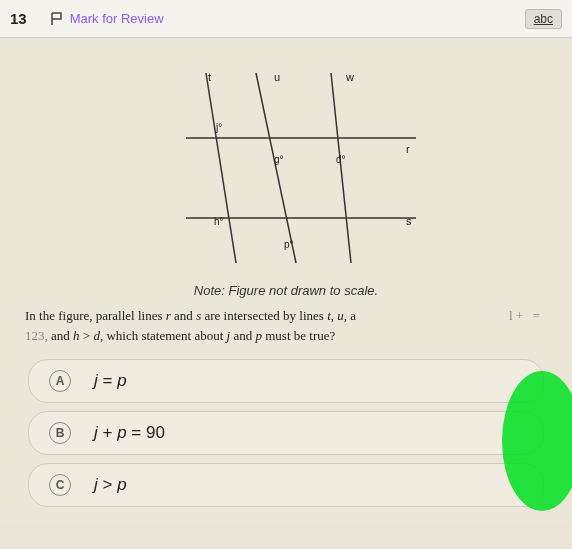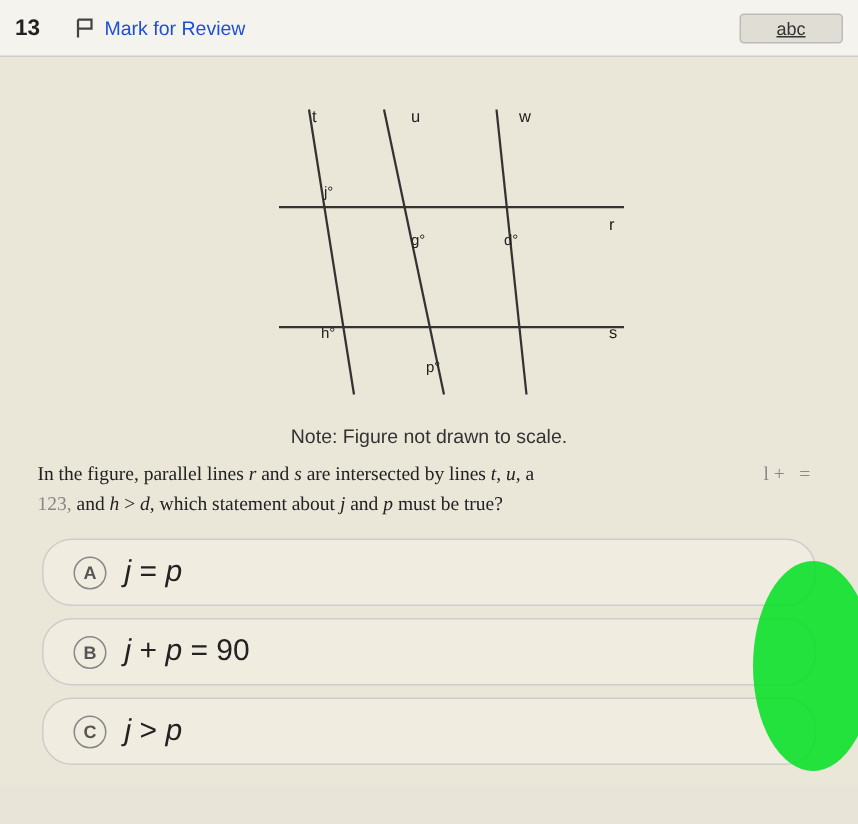--- a/index.html
+++ b/index.html
@@ -26,35 +26,35 @@
       font-weight: bold;
       font-size: 15px;
       margin-right: 22px;
       color: #222;
     }
 
     .mark-review {
       display: flex;
       align-items: center;
       gap: 5px;
-      color: #1d4ed8;
+      color: #8b5cf6;
       font-size: 13px;
     }
 
     .flag-icon {
       width: 16px;
       height: 16px;
     }
 
     .abc-btn {
       margin-left: auto;
       background: #e0ddd5;
       border: 1px solid #bbb;
       border-radius: 3px;
-      padding: 2px 24px;
+      padding: 2px 8px;
       font-size: 12px;
       color: #333;
       cursor: pointer;
       text-decoration: underline;
     }
 
     .content-area {
       background: #eae6d8;
       padding: 10px 20px;
       position: relative;
@@ -69,20 +69,21 @@
       height: 220px;
     }
 
     .figure-svg {
       width: 320px;
       height: 210px;
     }
 
     .note-text {
       text-align: center;
+      font-style: italic;
       font-size: 13px;
       color: #333;
       margin-bottom: 8px;
     }
 
     .problem-text {
       font-size: 13px;
       color: #222;
       line-height: 1.5;
       margin-bottom: 10px;
@@ -118,21 +119,22 @@
       border: 1px solid #888;
       border-radius: 50%;
       font-size: 12px;
       margin-right: 12px;
       color: #555;
       font-weight: bold;
       flex-shrink: 0;
     }
 
     .answer-text {
-      font-size: 20px;
+      font-size: 17px;
+      margin-left: 11px;
     }
 
     .green-overlay {
       position: absolute;
       bottom: 10px;
       right: -10px;
       width: 80px;
       height: 140px;
       background: #00e020;
       opacity: 0.85;

